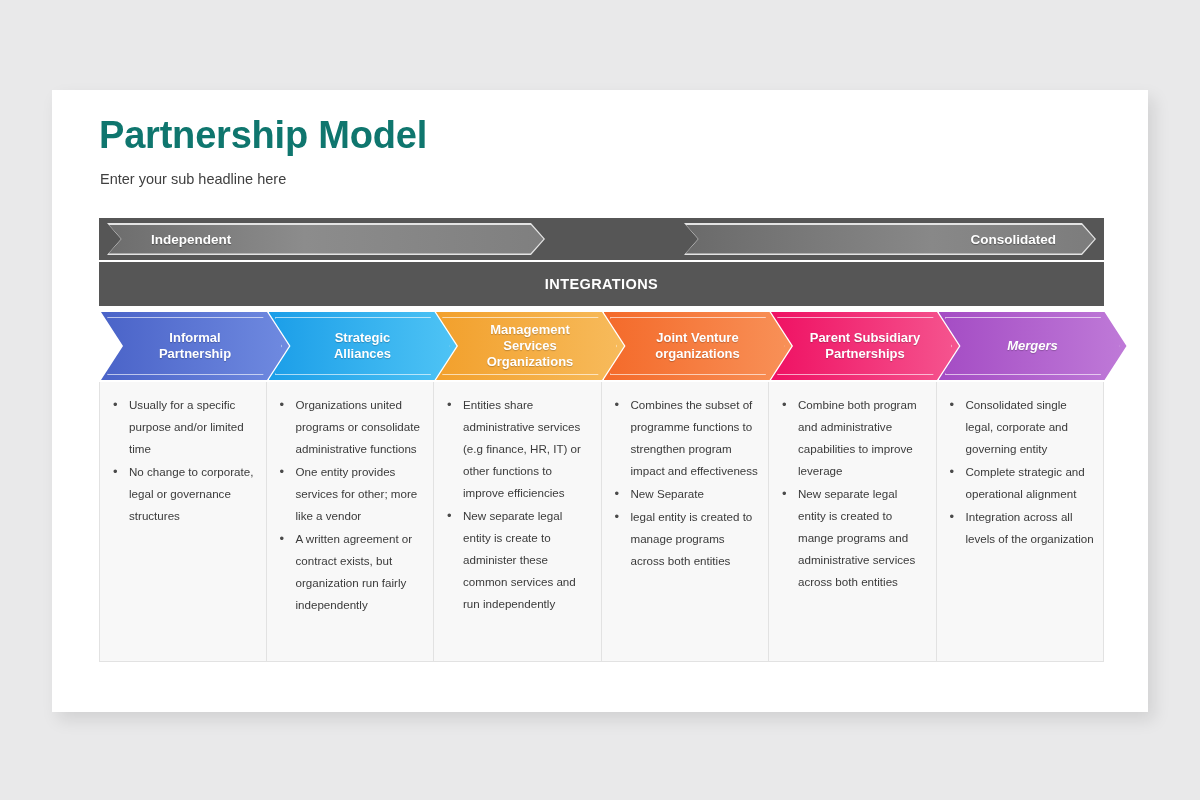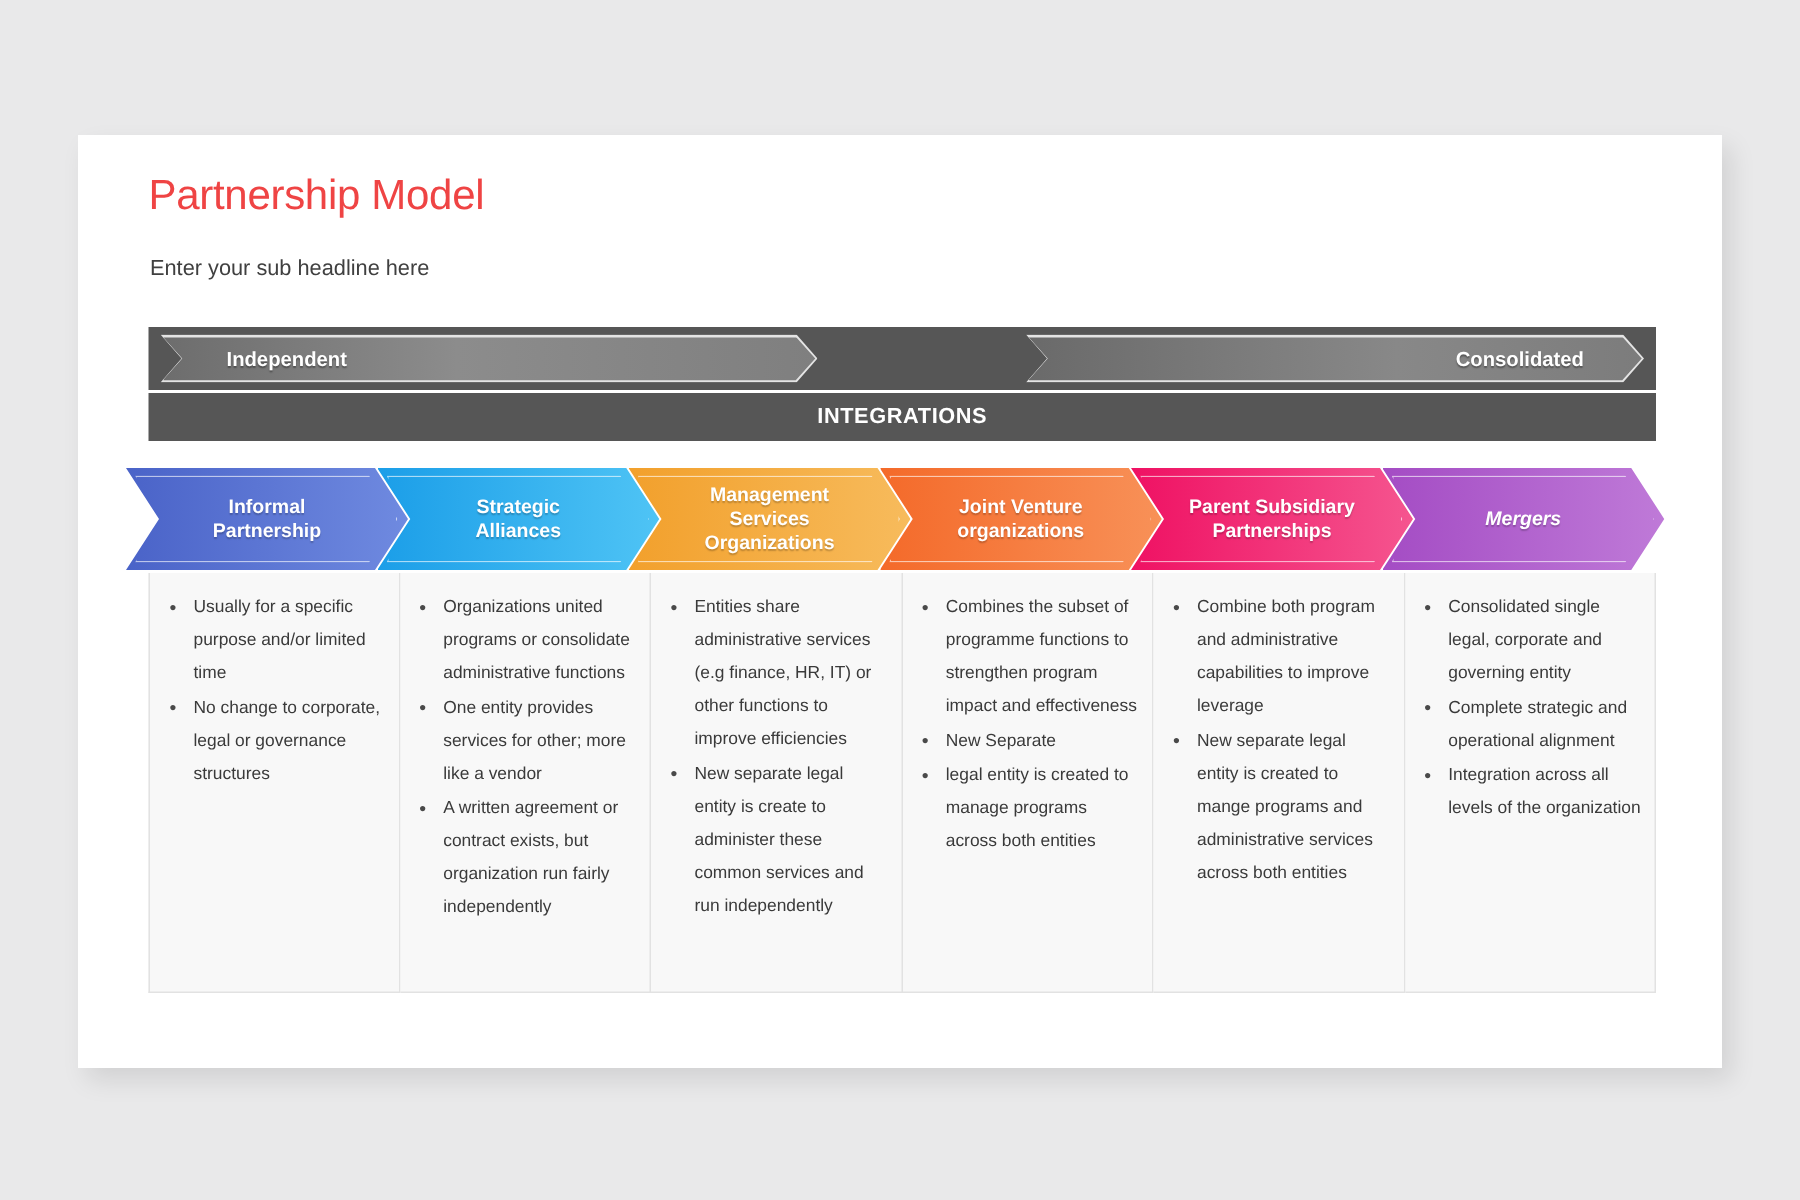--- a/index.html
+++ b/index.html
@@ -23,23 +23,23 @@
     height: 622px;
     background: #ffffff;
     box-shadow: 6px 8px 16px rgba(0,0,0,0.10);
   }
 
   
   #page-title {
     position: absolute;
     left: 47px;
     top: 24px;
-    font-size: 28px;
-    font-weight: 400;
-    color: #ef4444;
+    font-size: 38px;
+    font-weight: 700;
+    color: #0f766e;
     letter-spacing: -0.2px;
     white-space: nowrap;
   }
   #page-subtitle {
     position: absolute;
     left: 48px;
     top: 81px;
     font-size: 14.5px;
     font-weight: 400;
     color: #404040;
@@ -98,37 +98,37 @@
   }
   #spectrum-label-left  { margin-left: 44px; }
   #spectrum-label-right { margin-left: auto; margin-right: 40px; }
 
   
   #integrations-bar {
     position: absolute;
     left: 47px;
     top: 172px;
     width: 1005px;
-    height: 32px;
+    height: 44px;
     background: #565656;
     display: flex;
     align-items: center;
     justify-content: center;
   }
   #integrations-label {
     font-size: 14.5px;
     font-weight: bold;
     color: #ffffff;
     letter-spacing: 0.4px;
   }
 
   
   #chevron-row {
     position: absolute;
-    left: 32px;
+    left: 49px;
     top: 222px;
     width: 1012px;
     height: 68px;
   }
   .chevron {
     position: absolute;
     top: 0;
     height: 68px;
     width: 188px;
     -webkit-clip-path: polygon(0% 0%, calc(100% - 22px) 0%, 100% 50%, calc(100% - 22px) 100%, 0% 100%, 22px 50%);

